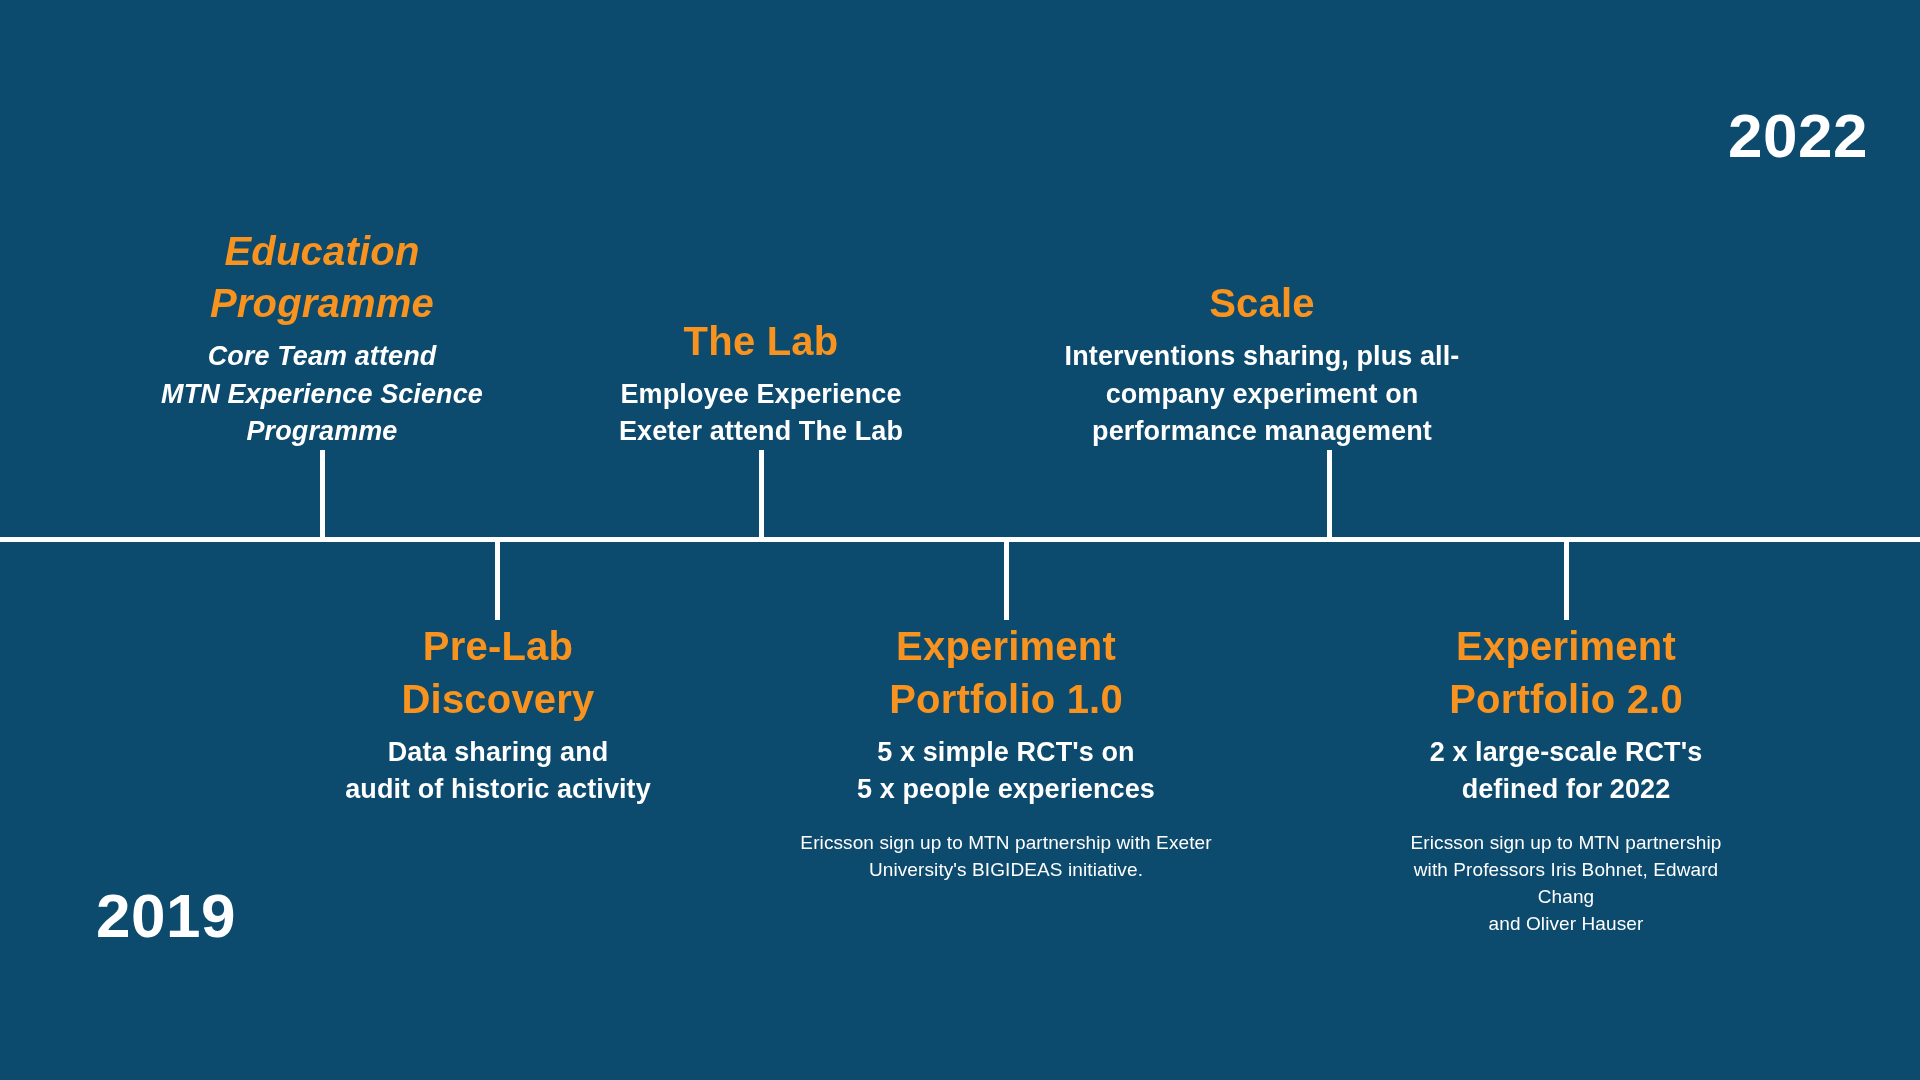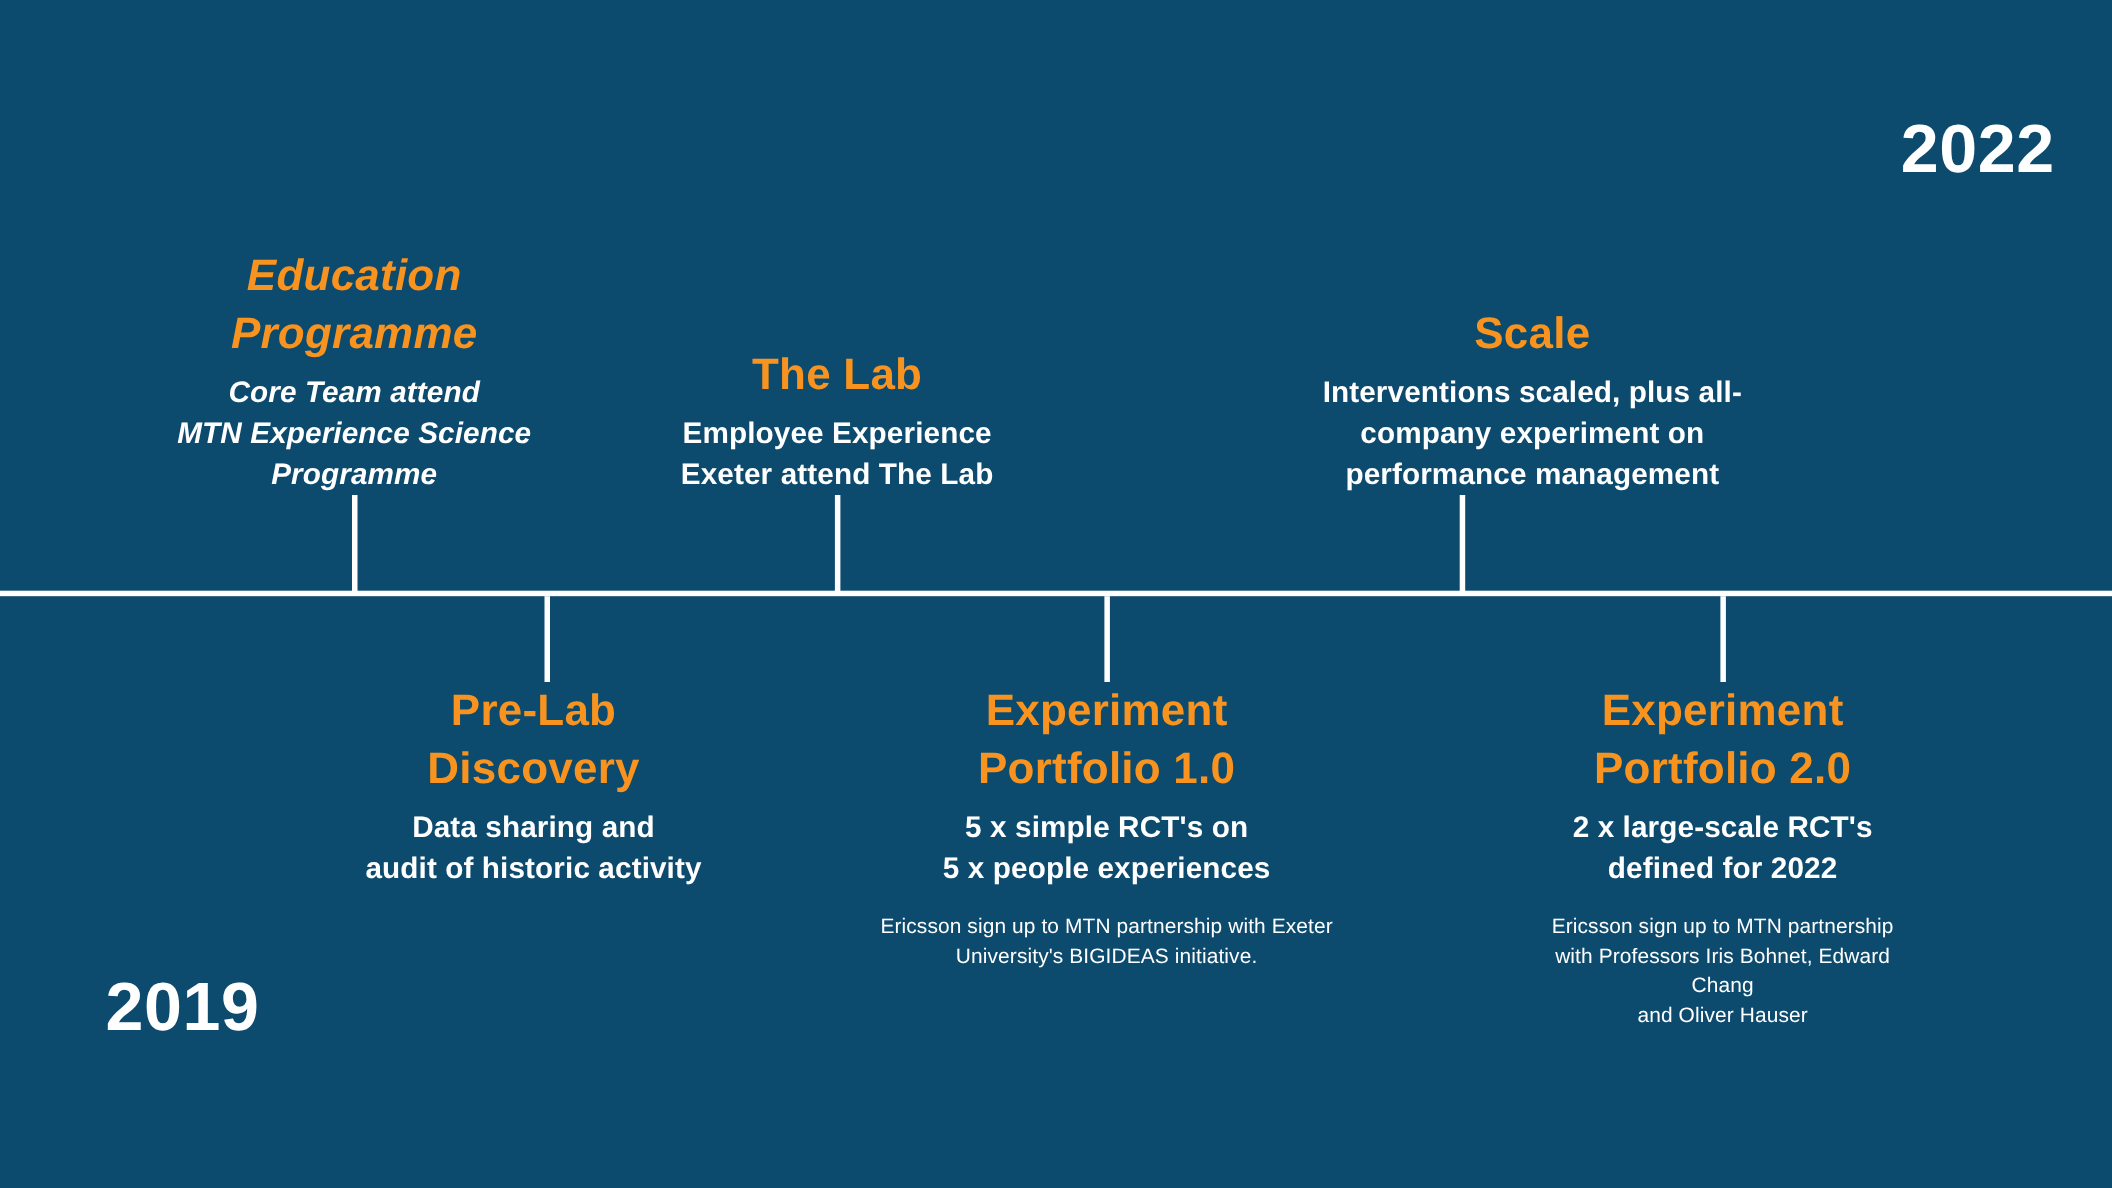--- a/index.html
+++ b/index.html
@@ -102,42 +102,42 @@
   <div class="year start">2019</div>
 
   <div id="milestones">
       <div class="milestone above" style="left: 322px; bottom: 630px; font-style: italic;">
         <div class="m-title" style="color: rgb(247, 147, 30);">Education
 Programme</div>
         <div class="m-desc">Core Team attend
 MTN Experience Science
 Programme</div>
       </div>
-      <div class="milestone below" style="left: 485px; top: 620px;">
+      <div class="milestone below" style="left: 498px; top: 620px;">
         <div class="m-title" style="color: rgb(247, 147, 30);">Pre-Lab
 Discovery</div>
         <div class="m-desc">Data sharing and
 audit of historic activity</div>
       </div>
       <div class="milestone above" style="left: 761px; bottom: 630px;">
         <div class="m-title" style="color: rgb(247, 147, 30);">The Lab</div>
         <div class="m-desc">Employee Experience
 Exeter attend The Lab</div>
       </div>
       <div class="milestone below" style="left: 1006px; top: 620px;">
         <div class="m-title" style="color: rgb(247, 147, 30);">Experiment
 Portfolio 1.0</div>
         <div class="m-desc">5 x simple RCT's on
 5 x people experiences</div>
         <div class="m-note">Ericsson sign up to MTN partnership with Exeter
 University's BIGIDEAS initiative.</div>
       </div>
-      <div class="milestone above" style="left: 1393px; bottom: 630px;">
+      <div class="milestone above" style="left: 1262px; bottom: 630px;">
         <div class="m-title" style="color: rgb(247, 147, 30);">Scale</div>
-        <div class="m-desc">Interventions scaled, plus all-
+        <div class="m-desc">Interventions sharing, plus all-
 company experiment on
 performance management</div>
       </div>
       <div class="milestone below" style="left: 1566px; top: 620px;">
         <div class="m-title" style="color: rgb(247, 147, 30);">Experiment
 Portfolio 2.0</div>
         <div class="m-desc">2 x large-scale RCT's
 defined for 2022</div>
         <div class="m-note">Ericsson sign up to MTN partnership
 with Professors Iris Bohnet, Edward Chang

